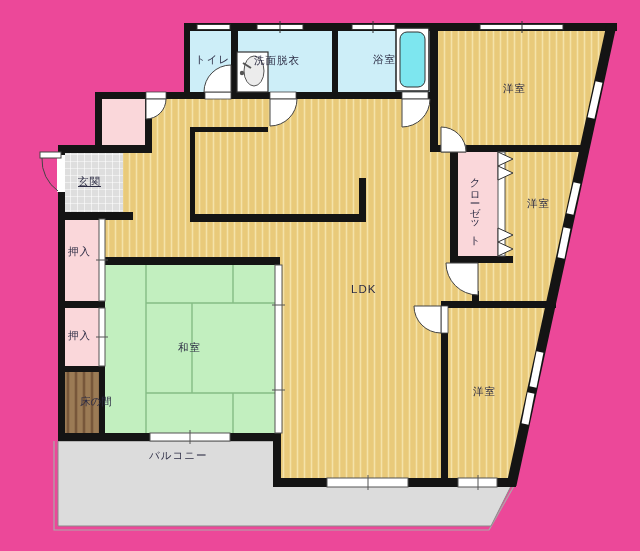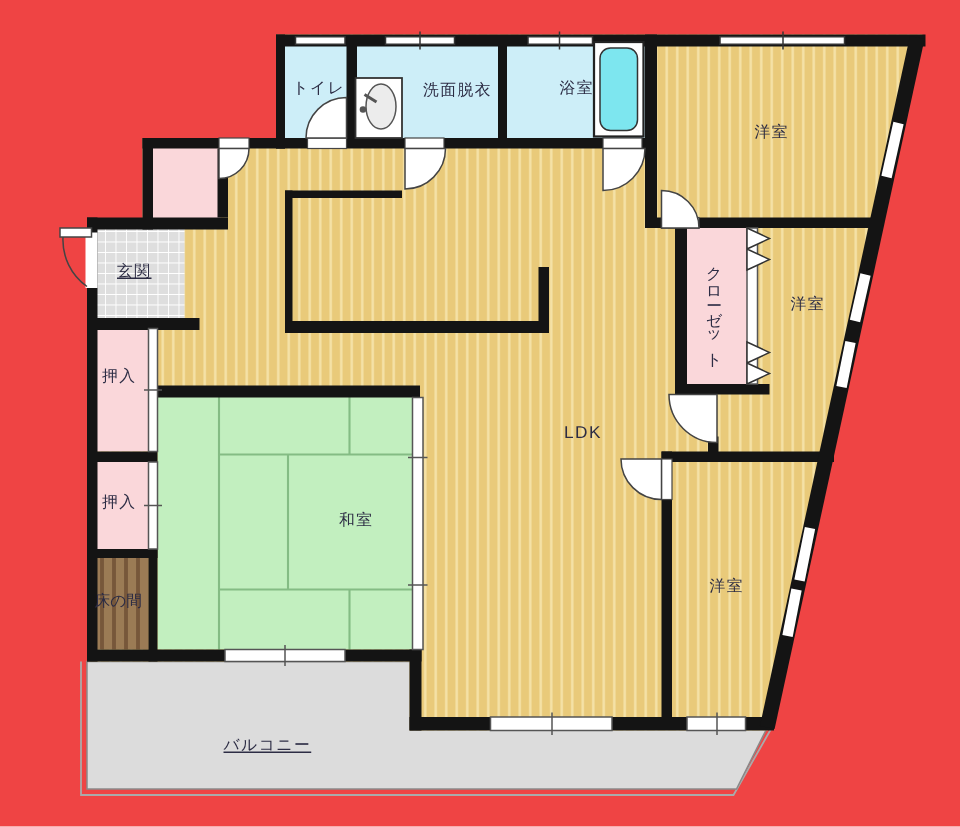--- a/index.html
+++ b/index.html
@@ -1,22 +1,22 @@
 <!DOCTYPE html>
 <html><head>
 <meta charset="utf-8">
 <style>
   html,body{margin:0;padding:0;background:#fff;}
-  #plan{position:relative;width:640px;height:551px;background:#ef4444;overflow:hidden;
+  #plan{position:relative;width:640px;height:551px;background:#ec4899;overflow:hidden;
         font-family:"Liberation Sans","DejaVu Sans",sans-serif;}
   #plan svg{position:absolute;left:0;top:0;}
   .lbl{position:absolute;font-size:10.5px;color:#2c2c44;letter-spacing:1px;white-space:nowrap;
        line-height:1;user-select:none;}
   .lbl.vert{writing-mode:vertical-rl;letter-spacing:2px;}
-  .lbl.big{font-size:11.5px;margin-left:25px;}
+  .lbl.big{font-size:11.5px;}
 </style>
 </head>
 <body>
 
 <div id="plan">
 <svg width="640" height="551" viewBox="0 0 640 551">
   <defs>
     <pattern id="pf" width="7" height="7" patternUnits="userSpaceOnUse">
       <rect width="7" height="7" fill="#e9ca7a"></rect>
       <line x1="3.5" y1="0" x2="3.5" y2="7" stroke="#f5e3a9" stroke-width="1.6"></line>
@@ -170,26 +170,26 @@
     <line x1="243" y1="63" x2="251" y2="68" stroke="#555555" stroke-width="2"></line>
   </g>
 
   <g>
     <rect x="396" y="28" width="33" height="63" fill="#ffffff" stroke="#222222" stroke-width="1.5"></rect>
     <rect x="400" y="32" width="25" height="55" rx="7" fill="#7de6ef" stroke="#333333" stroke-width="1"></rect>
   </g>
 </svg>
 
   <div class="lbl" style="left:195px;top:54px;">トイレ</div>
-  <div class="lbl" style="left:282px;top:55px;">洗面脱衣</div>
+  <div class="lbl" style="left:254px;top:55px;">洗面脱衣</div>
   <div class="lbl" style="left:373px;top:55px;font-family:Liberation Mono, monospace;">浴室</div>
   <div class="lbl" style="left:503px;top:83px;">洋室</div>
   <div class="lbl vert" style="left:470px;top:170px;">クローゼット</div>
   <div class="lbl" style="left:527px;top:198px;">洋室</div>
   <div class="lbl" style="left:78px;top:176px;text-decoration:underline;">玄関</div>
   <div class="lbl" style="left:68px;top:246px;">押入</div>
   <div class="lbl" style="left:68px;top:330px;">押入</div>
-  <div class="lbl" style="left:63px;top:396px;letter-spacing:0;">床の間</div>
-  <div class="lbl" style="left:178px;top:342px;margin-left:48px;">和室</div>
+  <div class="lbl" style="left:80px;top:396px;letter-spacing:0;">床の間</div>
+  <div class="lbl" style="left:178px;top:342px;">和室</div>
   <div class="lbl big" style="left:351px;top:284px;">LDK</div>
   <div class="lbl" style="left:473px;top:386px;">洋室</div>
-  <div class="lbl" style="left:149px;top:492px;text-decoration:underline;">バルコニー</div>
+  <div class="lbl" style="left:149px;top:450px;">バルコニー</div>
 </div>
 
 </body></html>

